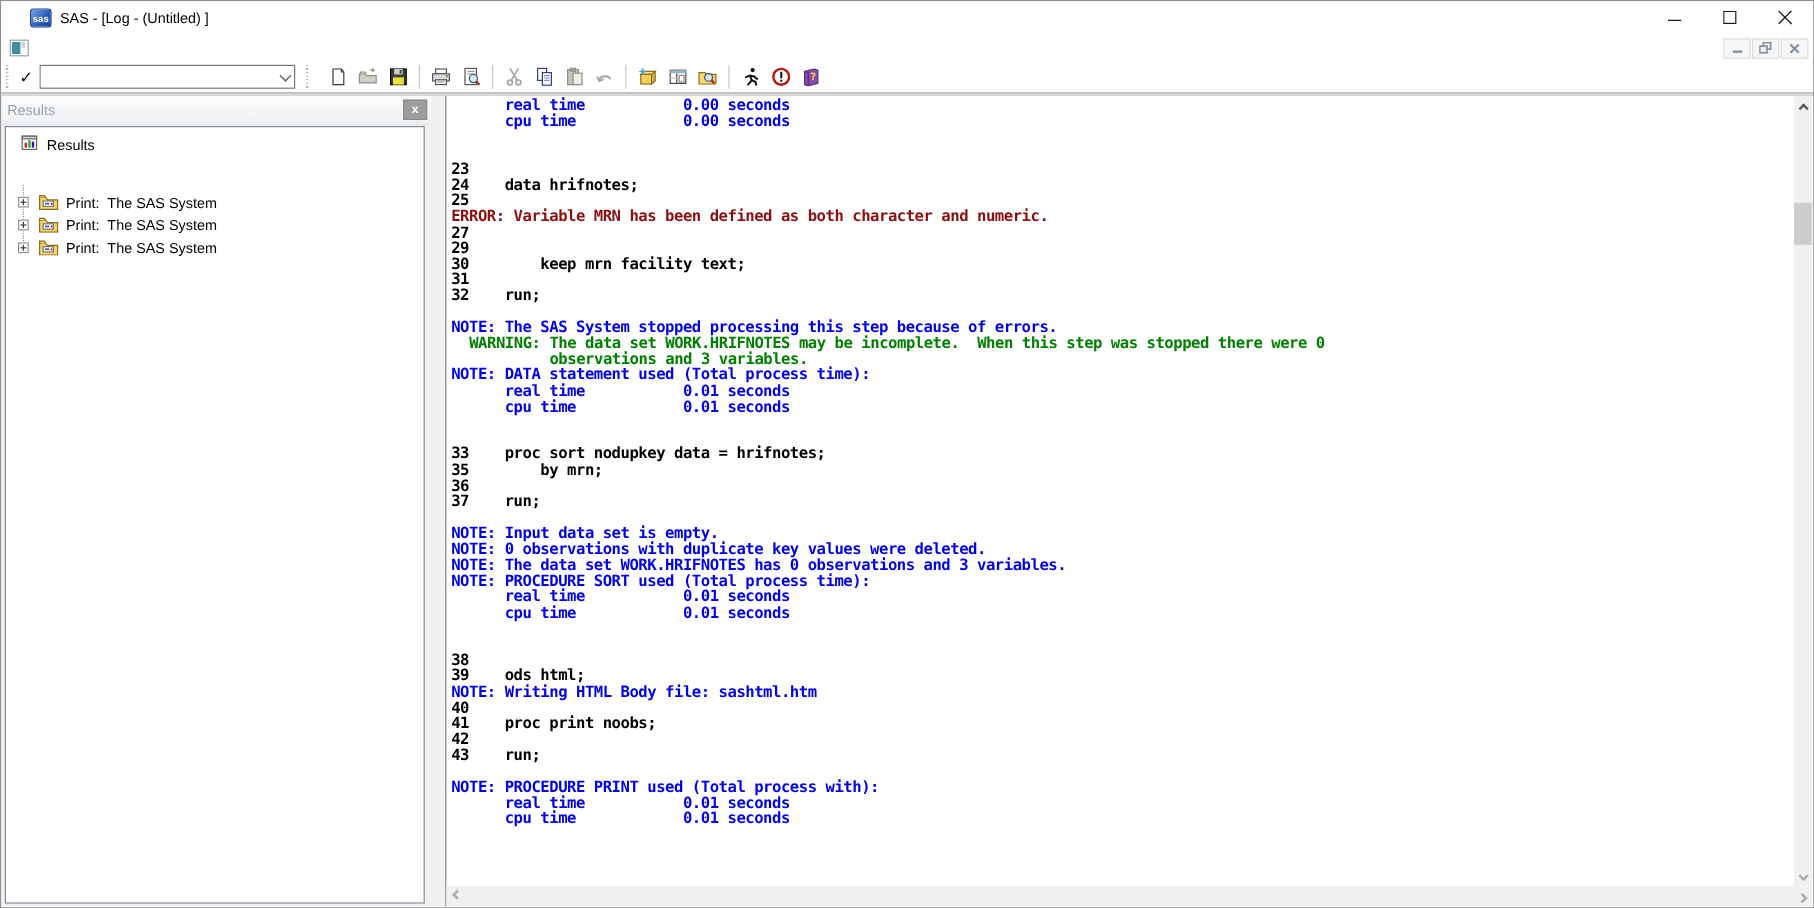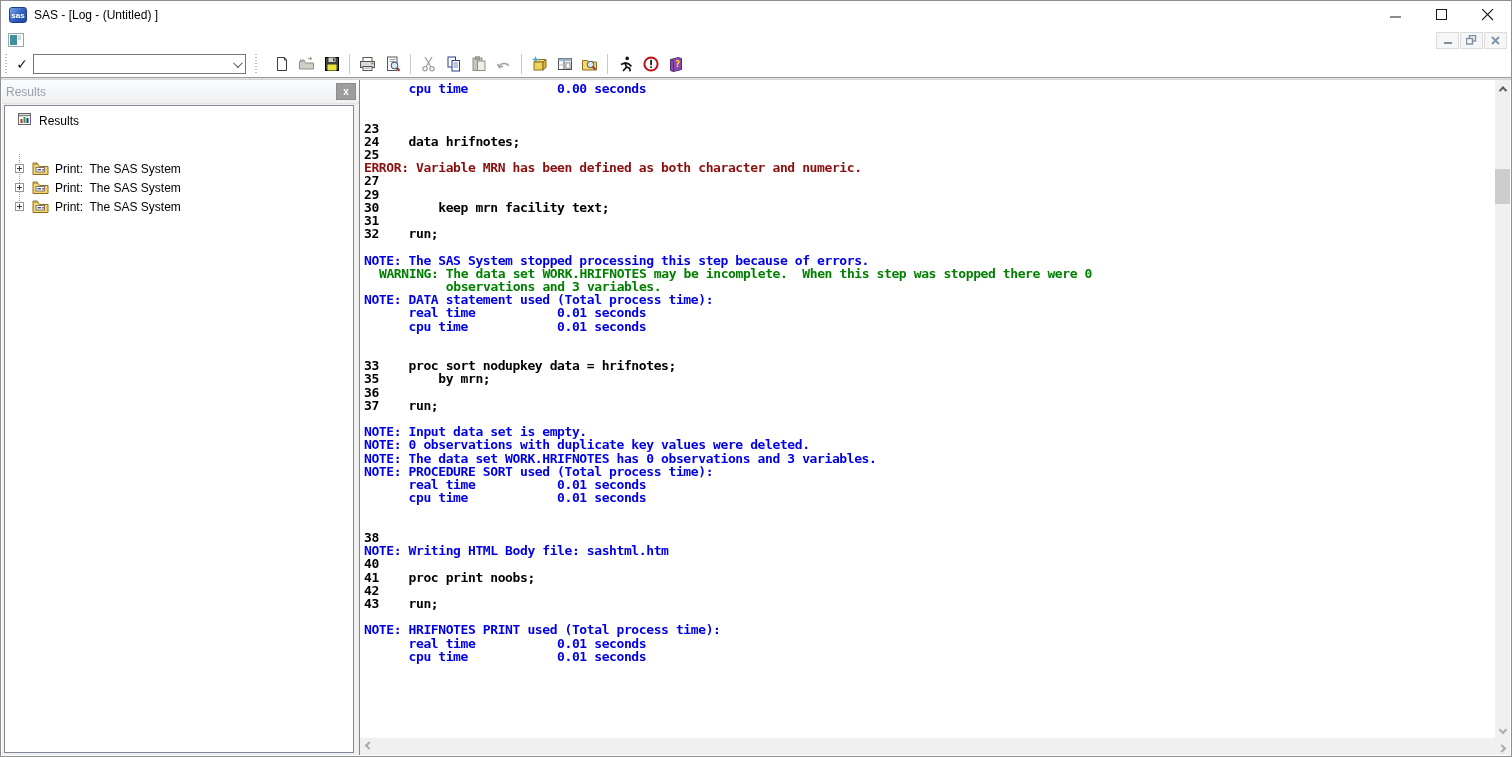--- a/index.html
+++ b/index.html
@@ -6,21 +6,21 @@
   html,body { width:1512px; height:757px; overflow:hidden; }
   body {
     font-family: "Liberation Sans", sans-serif;
     background:#fff;
     border:1px solid #8f8f8f;
     position:relative;
   }
   
   .titlebar { height:28px; display:flex; align-items:center; background:#fff; }
   .sas-app-icon {
-    width:18px; height:16px; margin-left:8px; border-radius:3px;
+    width:18px; height:16px; margin-left:24px; border-radius:3px;
     background:linear-gradient(135deg,#7aa7e8 0%,#2f5fc0 55%,#1d47a0 100%);
     color:#fff; font-size:8px; font-weight:bold; text-align:center; line-height:15px;
     border:1px solid #1a3d8f;
   }
   .title-text { margin-left:7px; font-size:12px; color:#000; }
   .win-controls { margin-left:auto; display:flex; height:100%; }
   .win-btn { width:46px; height:28px; display:flex; align-items:center; justify-content:center; }
   .win-btn svg { display:block; }
   
   .menubar { height:22px; display:flex; align-items:center; background:#fff; }
@@ -39,21 +39,21 @@
   .check-btn { width:22px; height:20px; display:flex; align-items:center; justify-content:center; font-size:14px; color:#111; }
   .combo { width:213px; height:20px; border:1px solid #767676; background:#fff; display:flex; align-items:center; }
   .combo input { flex:1; border:none; outline:none; height:16px; font-size:12px; padding:0 4px; font-family:"Liberation Sans",sans-serif; }
   .combo-arrow { width:18px; height:100%; display:flex; align-items:center; justify-content:center; }
   .chev { width:7px; height:7px; border-right:1px solid #555; border-bottom:1px solid #555; transform:rotate(45deg) translateY(-2px); }
   .tb-sep { width:1px; height:20px; background:#c9c9c9; margin:0 5px; }
   .tb-btn { width:25px; height:24px; display:flex; align-items:center; justify-content:center; }
   .tb-btn svg { display:block; }
   
   .divider { height:2px; background:linear-gradient(#e8e8e8,#cfcfcf); }
-  .workspace { position:absolute; top:79px; left:1px; right:1px; bottom:1px; display:flex; background:#f0f0f0; }
+  .workspace { position:absolute; top:79px; left:1px; right:1px; bottom:1px; display:flex; background:#f0f0f0;gap:12px; }
   
   .results-panel { width:357px; position:relative; background:#f0f0f0; }
   .rp-header { height:24px; display:flex; align-items:center; background:linear-gradient(#fbfcfd,#eef0f2); border-bottom:1px solid #e3e3e3; }
   .rp-title { font-size:12px; color:#9aa1ab; margin-left:4px; }
   .rp-close { margin-left:auto; margin-right:3px; width:20px; height:17px; background:#9d9d9d; border:1px solid #8b8b8b;
     color:#fff; font-size:10px; font-weight:bold; display:flex; align-items:center; justify-content:center; font-family:"Liberation Sans",sans-serif; }
   .tree-box { position:absolute; left:2px; right:5px; top:25px; bottom:2px; background:#fff; border:1px solid #828a99; overflow:hidden; }
   .tree { padding-top:5px; font-size:12px; color:#000; }
   .tree-row { height:19px; display:flex; align-items:center; }
   .tree-root-icon { margin-left:12px; }
@@ -337,20 +337,21 @@
             </span>
             <span class="tree-label">Print:  The SAS System</span>
           </div>
         </div>
       </div>
     </div>
   </div>
 
   <div class="log-area">
     <div class="log-content">
+        <div class="ll note">      real time           0.00 seconds</div>
         <div class="ll note">      cpu time            0.00 seconds</div>
         <div class="ll src"> </div>
         <div class="ll src"> </div>
         <div class="ll src">23</div>
         <div class="ll src">24    data hrifnotes;</div>
         <div class="ll src">25</div>
         <div class="ll err">ERROR: Variable MRN has been defined as both character and numeric.</div>
         <div class="ll src">27</div>
         <div class="ll src">29</div>
         <div class="ll src">30        keep mrn facility text;</div>
@@ -372,27 +373,28 @@
         <div class="ll src"> </div>
         <div class="ll note">NOTE: Input data set is empty.</div>
         <div class="ll note">NOTE: 0 observations with duplicate key values were deleted.</div>
         <div class="ll note">NOTE: The data set WORK.HRIFNOTES has 0 observations and 3 variables.</div>
         <div class="ll note">NOTE: PROCEDURE SORT used (Total process time):</div>
         <div class="ll note">      real time           0.01 seconds</div>
         <div class="ll note">      cpu time            0.01 seconds</div>
         <div class="ll src"> </div>
         <div class="ll src"> </div>
         <div class="ll src">38</div>
+        <div class="ll src">39    ods html;</div>
         <div class="ll note">NOTE: Writing HTML Body file: sashtml.htm</div>
         <div class="ll src">40</div>
         <div class="ll src">41    proc print noobs;</div>
         <div class="ll src">42</div>
         <div class="ll src">43    run;</div>
         <div class="ll src"> </div>
-        <div class="ll note">NOTE: HRIFNOTES PRINT used (Total process time):</div>
+        <div class="ll note">NOTE: PROCEDURE PRINT used (Total process with):</div>
         <div class="ll note">      real time           0.01 seconds</div>
         <div class="ll note">      cpu time            0.01 seconds</div>
       </div>
 
     <div class="vscroll">
       <div class="v-up">
           <div class="arr up"></div>
         </div>
       <div class="v-thumb"></div>
       <div class="v-down">

